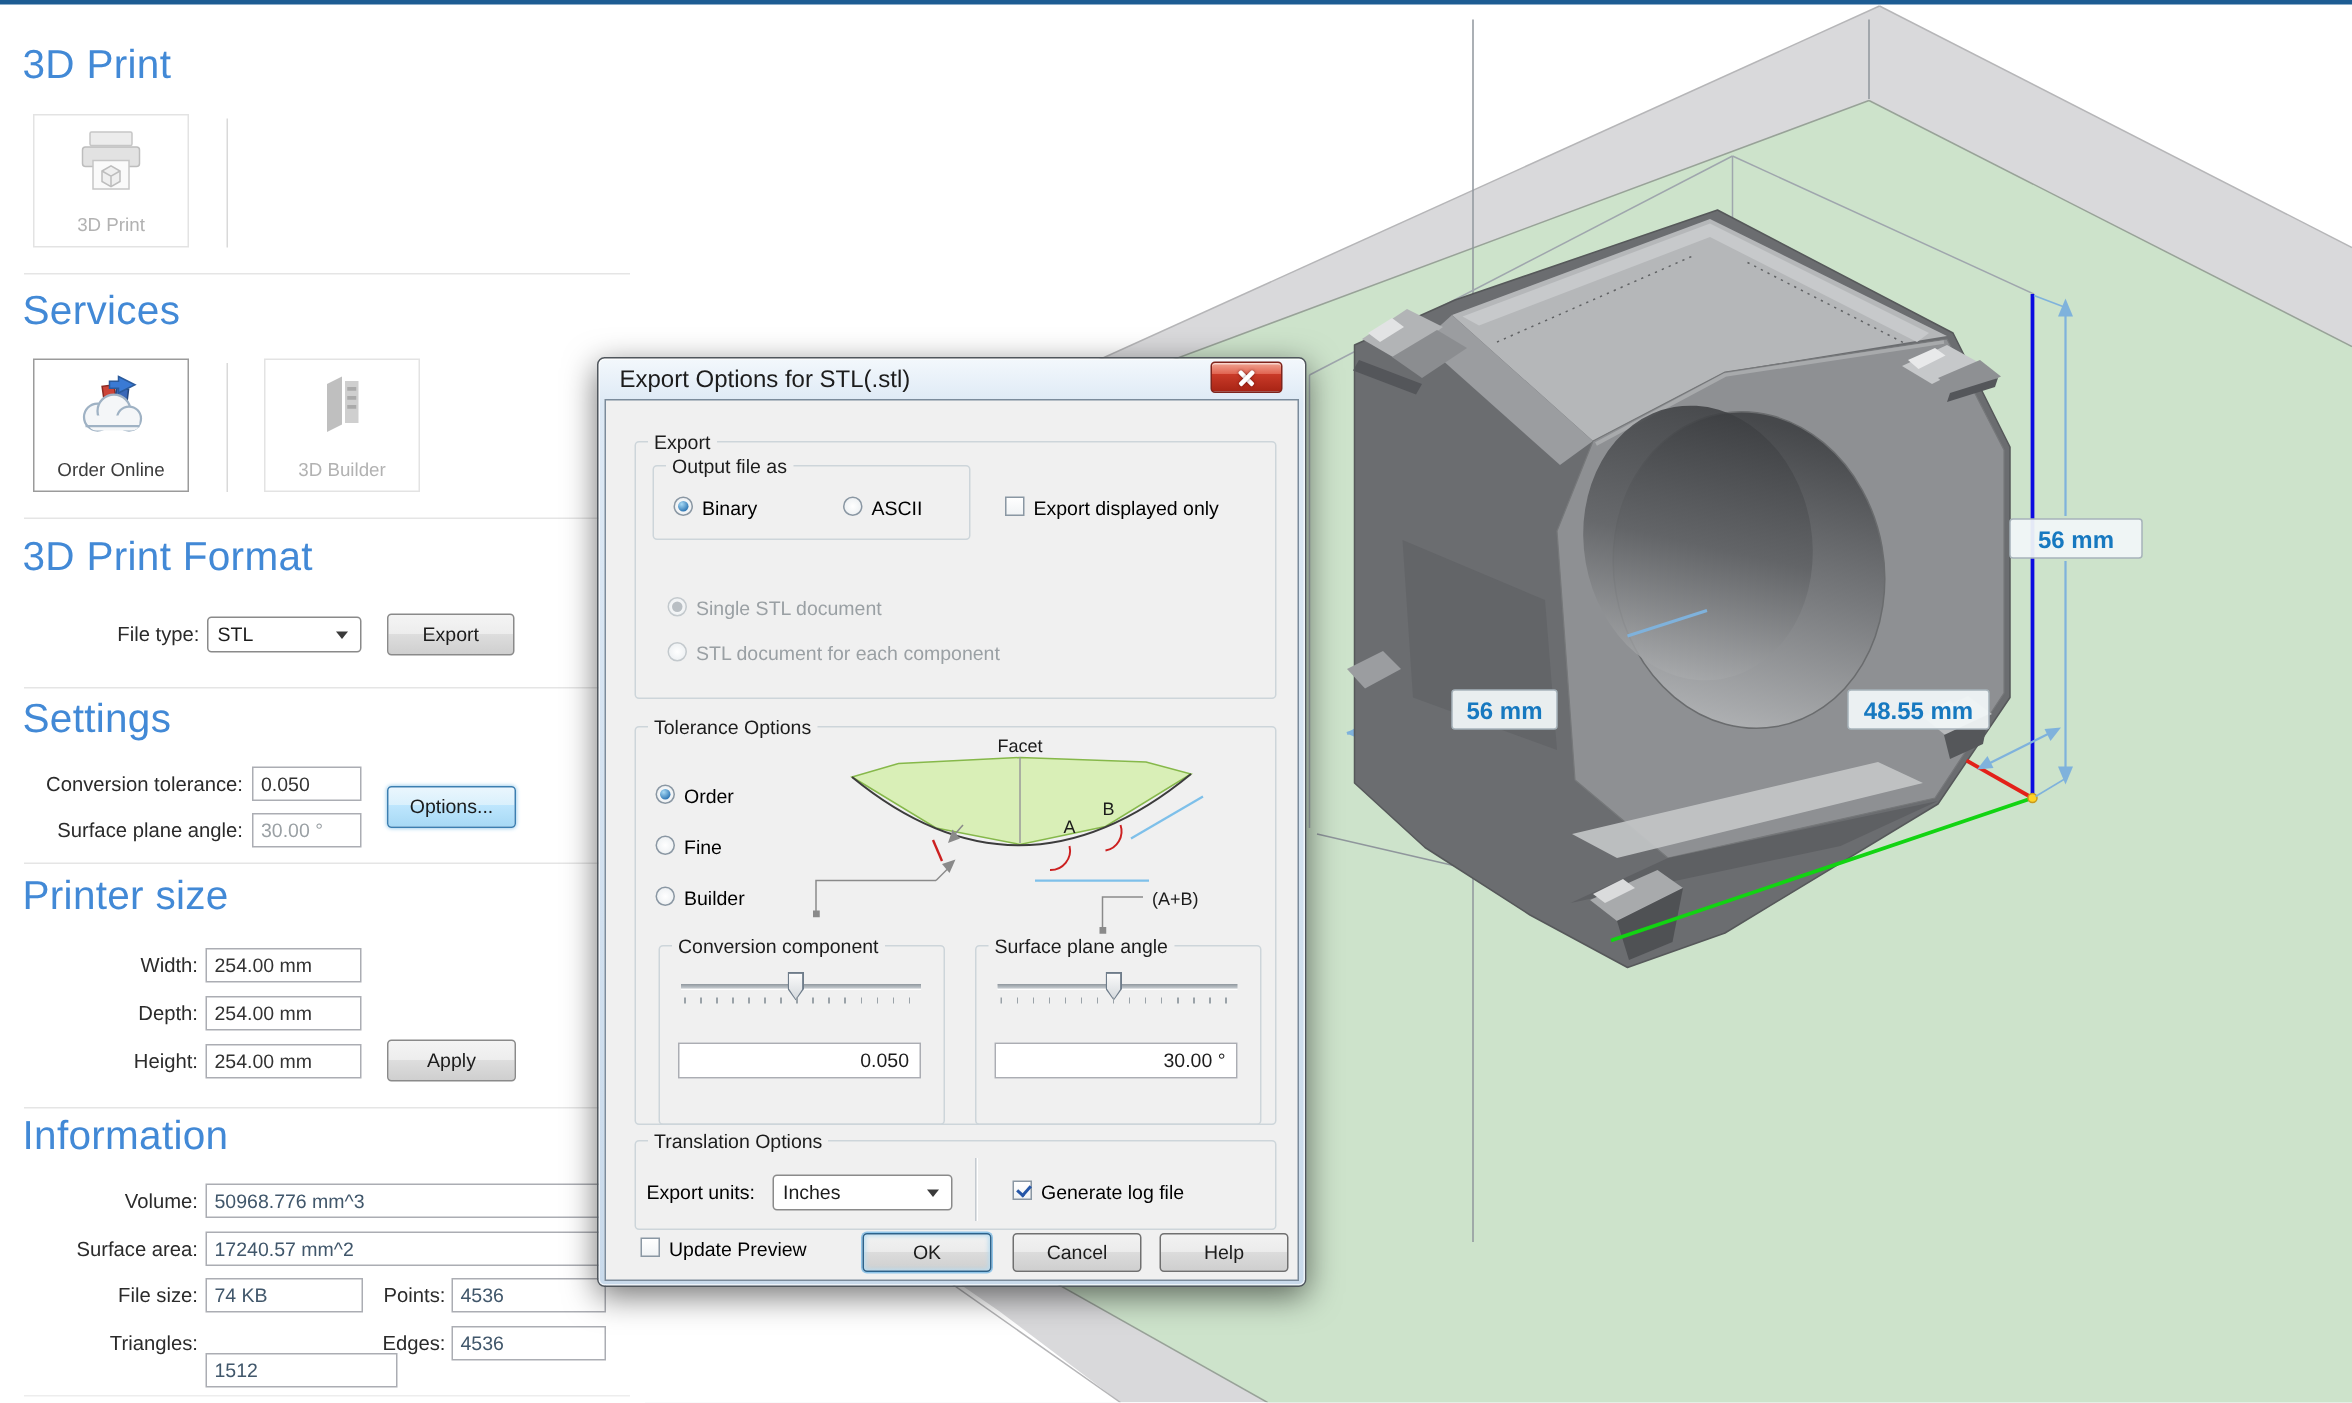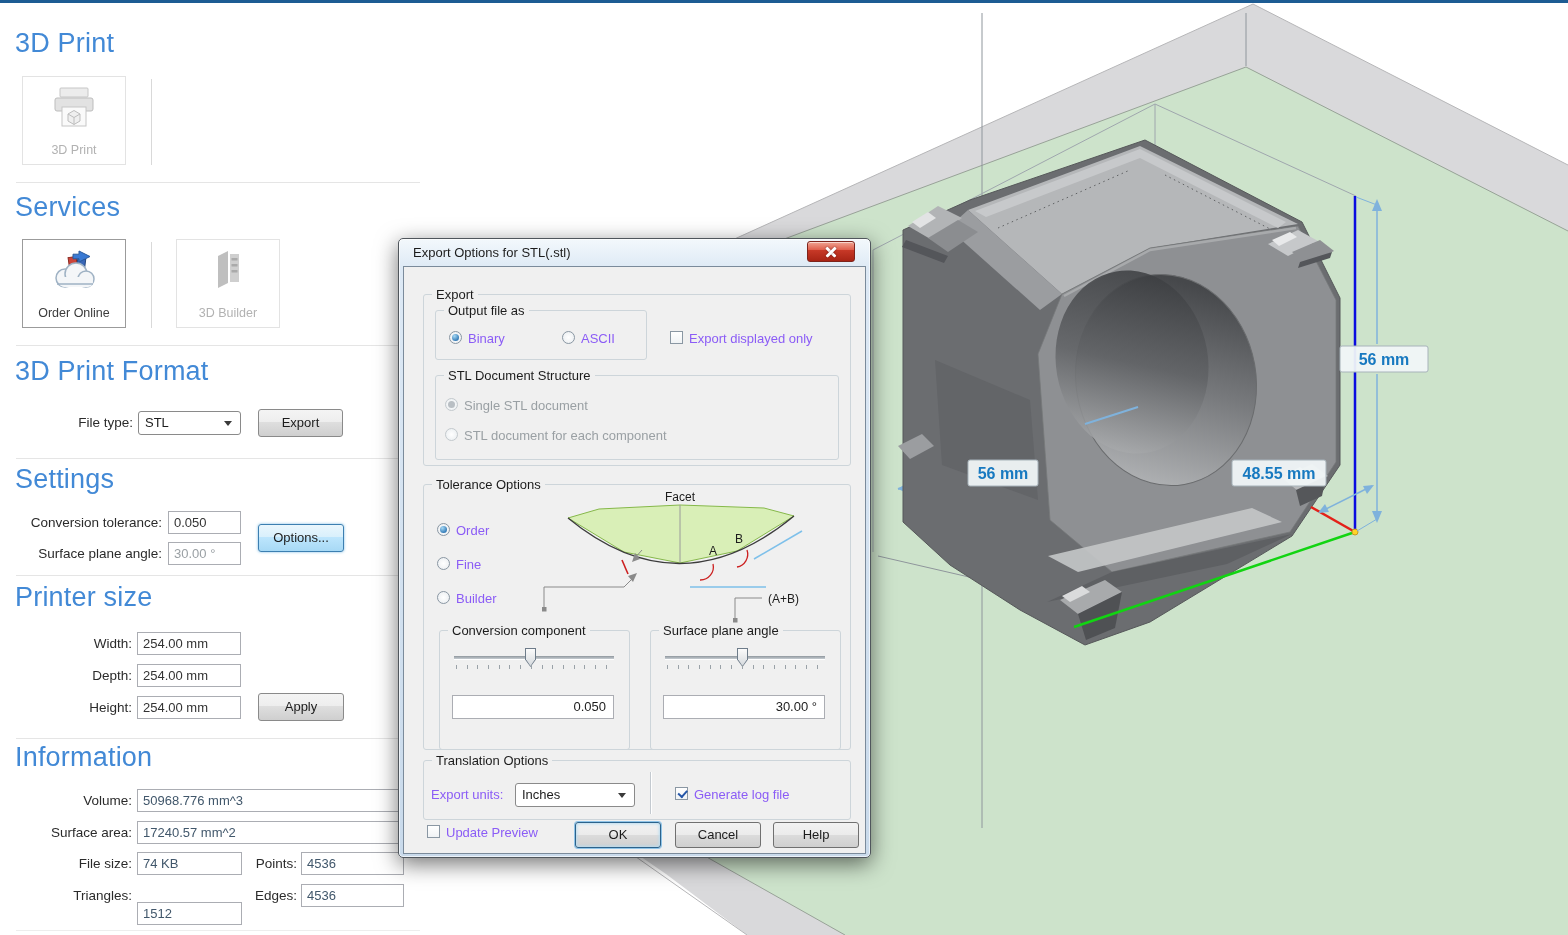--- a/index.html
+++ b/index.html
@@ -32,33 +32,33 @@
   .dd{position:absolute;background:#fff;border:1px solid #8a8a8a;border-radius:3px;font-size:13px;
     color:#1c1c1c;line-height:22px;padding-left:6px;cursor:pointer}
   .dd .arr{position:absolute;right:8px;top:50%;margin-top:-2px;width:0;height:0;
     border:4.5px solid transparent;border-top:5.5px solid #3a3a3a}
 
   
   .dialog{position:absolute;left:398px;top:238px;width:473px;height:620px;z-index:20;
     border:1px solid #50565c;border-radius:5px;
     background:linear-gradient(#f3f8fc,#dde9f5 30px,#c9daeb);
     box-shadow:0 6px 22px rgba(0,0,0,.55), inset 0 0 0 1px rgba(255,255,255,.65)}
-  .dtitle{position:absolute;left:14px;top:6px;font-size:13px;color:#1c1c1c}
+  .dtitle{position:absolute;left:14px;top:6px;font-size:16px;color:#1c1c1c}
   .dclose{position:absolute;left:408px;top:2px;width:48px;height:21px;border:1px solid #7e241c;
     border-radius:3px;background:linear-gradient(#f0a492,#e0614e 40%,#c93a28 40%,#a82415);
     box-shadow:inset 0 1px 0 rgba(255,255,255,.55);cursor:pointer}
   .dclose::before,.dclose::after{content:'';position:absolute;left:50%;top:50%;width:13px;height:2.6px;
     background:#fff;border-radius:1px;box-shadow:0 0 2px rgba(60,0,0,.6)}
   .dclose::before{transform:translate(-50%,-50%) rotate(45deg)}
   .dclose::after{transform:translate(-50%,-50%) rotate(-45deg)}
   .dclient{position:absolute;left:4px;top:27px;width:463px;height:588px;background:#f0f0f0;
     border:1px solid #7b8b9b}
   .grp{position:absolute;border:1px solid #cdd5da;border-radius:3px}
   .glabel{position:absolute;top:-8px;left:8px;background:#f0f0f0;padding:0 4px;font-size:13px;color:#1c1c1c;white-space:nowrap}
-  .dlbl{position:absolute;font-size:13px;color:#8b5cf6;white-space:nowrap}
+  .dlbl{position:absolute;font-size:13px;color:#000000;white-space:nowrap}
   .dlbl.dis{color:#9aa0a4}
   .rad{position:absolute;width:13px;height:13px;border-radius:50%;background:radial-gradient(#fff,#e8ecef);
     border:1px solid #8a97a3}
   .rad.sel::after{content:'';position:absolute;inset:2px;border-radius:50%;
     background:radial-gradient(circle at 35% 30%,#a6d9f5,#2f77b4 75%)}
   .rad.dis{border-color:#c3c9cd}
   .rad.dis.sel::after{background:#b9bfc4}
   .chk{position:absolute;width:13px;height:13px;background:linear-gradient(#fff,#f0f3f5);border:1px solid #8a97a3}
   .chk.on::after{content:'';position:absolute;left:2px;top:2px;width:7px;height:3.5px;
     border-left:2px solid #2456a8;border-bottom:2px solid #2456a8;transform:rotate(-48deg)}
@@ -167,21 +167,21 @@
     <div class="hdr" style="top:739px">Information</div>
     <div class="lbl" style="left:0;width:132px;top:790px">Volume:</div>
     <div class="tbox" style="left:137px;top:786px;width:267px;height:23px">50968.776 mm^3</div>
     <div class="lbl" style="left:0;width:132px;top:822px">Surface area:</div>
     <div class="tbox" style="left:137px;top:818px;width:267px;height:23px">17240.57 mm^2</div>
     <div class="lbl" style="left:0;width:132px;top:853px">File size:</div>
     <div class="tbox" style="left:137px;top:849px;width:105px;height:23px">74 KB</div>
     <div class="lbl" style="left:165px;width:132px;top:853px">Points:</div>
     <div class="tbox" style="left:301px;top:849px;width:103px;height:23px">4536</div>
     <div class="lbl" style="left:0;width:132px;top:885px">Triangles:</div>
-    <div class="tbox" style="left:137px;top:899px;width:105px;height:23px">1512</div>
+    <div class="tbox" style="left:137px;top:899px;width:128px;height:23px">1512</div>
     <div class="lbl" style="left:165px;width:132px;top:885px">Edges:</div>
     <div class="tbox" style="left:301px;top:881px;width:103px;height:23px">4536</div>
     <div class="sep" style="top:927px;background:#ededed"></div>
   </div>
 
   <div class="viewport">
     <svg width="1138" height="935" viewBox="430 0 1138 935">
       <defs>
         <pattern id="gAm" width="8" height="8" patternUnits="userSpaceOnUse" patternTransform="rotate(27.5)">
           <line x1="0" y1="0" x2="8" y2="0" stroke="rgba(255,255,255,.38)" stroke-width="1"></line>
@@ -319,23 +319,20 @@
       <div class="grp" style="left:31px;top:43px;width:212px;height:50px">
         <span class="glabel">Output file as</span>
       </div>
       <span class="rad sel" style="left:45px;top:64px"></span>
       <span class="dlbl" style="left:64px;top:64px">Binary</span>
       <span class="rad" style="left:158px;top:64px"></span>
       <span class="dlbl" style="left:177px;top:64px">ASCII</span>
       <span class="chk" style="left:266px;top:64px"></span>
       <span class="dlbl" style="left:285px;top:64px">Export displayed only</span>
 
-      <div class="grp" style="left:31px;top:108px;width:404px;height:85px">
-        <span class="glabel">STL Document Structure</span>
-      </div>
       <span class="rad dis sel" style="left:41px;top:131px"></span>
       <span class="dlbl dis" style="left:60px;top:131px">Single STL document</span>
       <span class="rad dis" style="left:41px;top:161px"></span>
       <span class="dlbl dis" style="left:60px;top:161px">STL document for each component</span>
 
       <div class="grp" style="left:19px;top:217px;width:428px;height:266px">
         <span class="glabel">Tolerance Options</span>
       </div>
       <span class="rad sel" style="left:33px;top:256px"></span>
       <span class="dlbl" style="left:52px;top:256px">Order</span>

